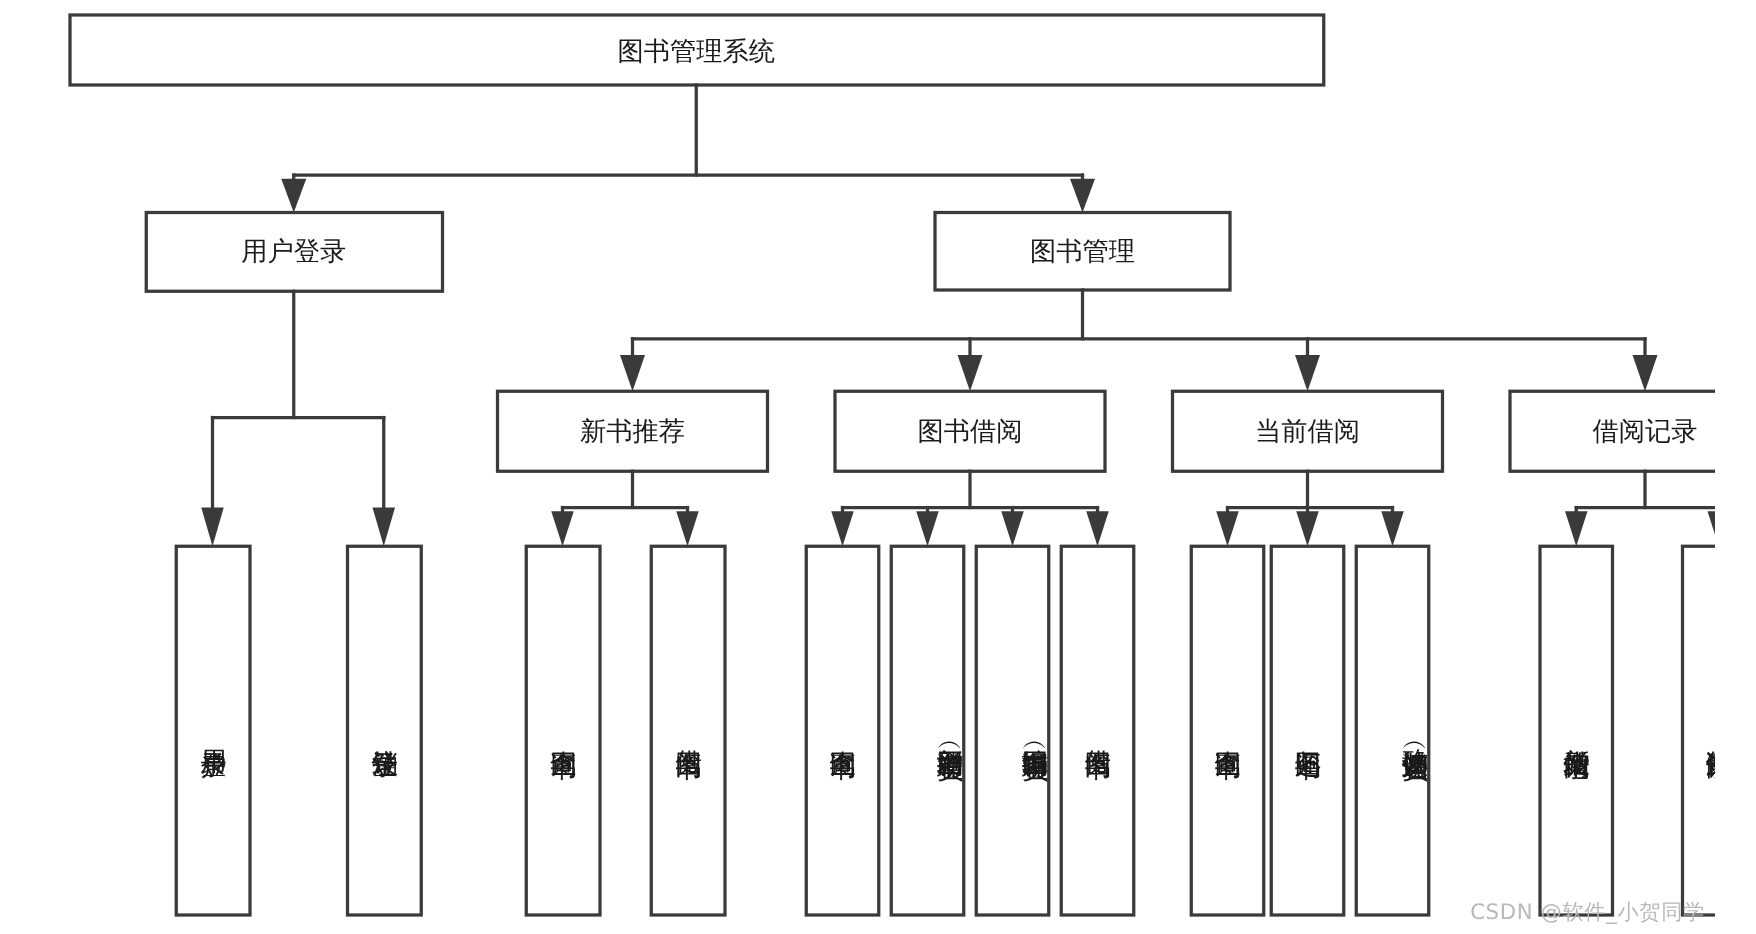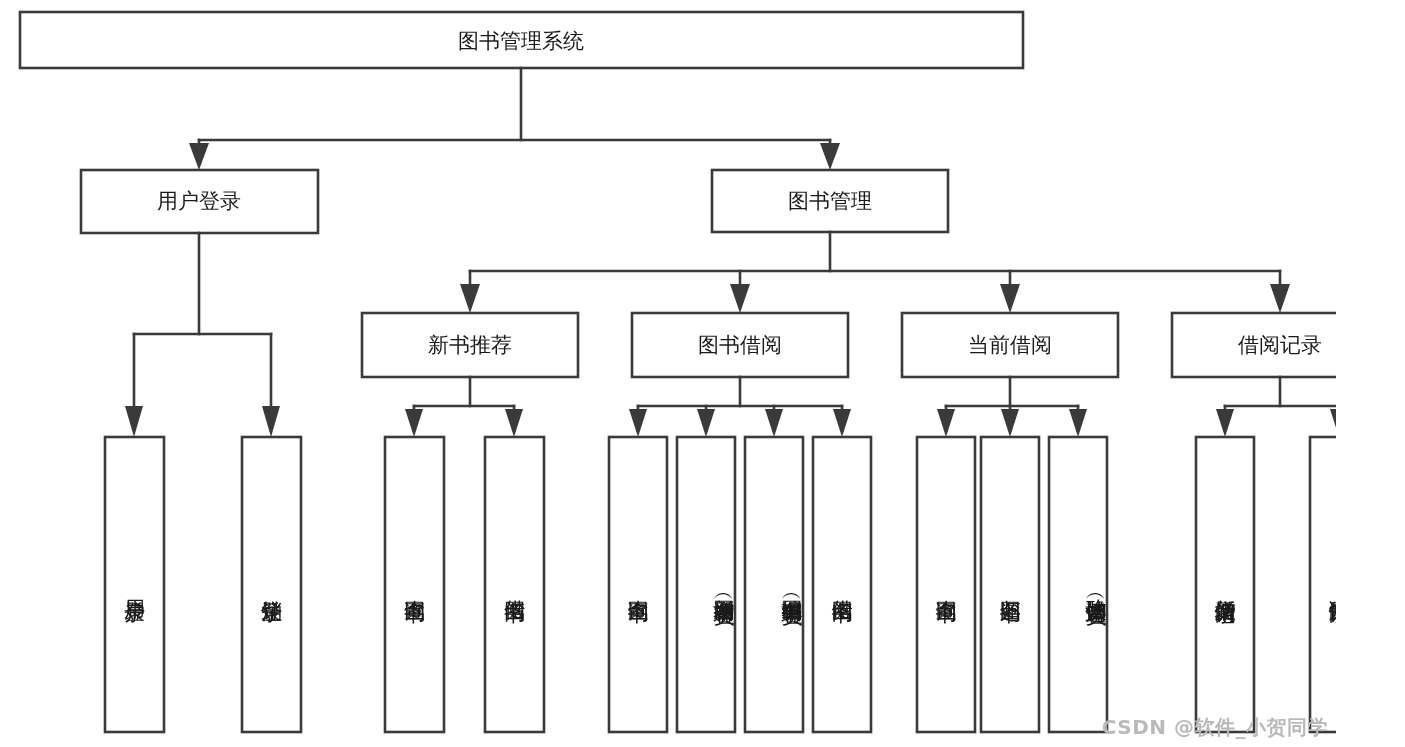--- a/index.html
+++ b/index.html
@@ -7,20 +7,21 @@
     padding: 0;
     background: #ffffff;
   }
   #page {
     position: relative;
     width: 1336px;
     height: 747px;
     background: #ffffff;
     font-family: "DejaVu Sans", "Liberation Sans", sans-serif;
     overflow: hidden;
+    margin-left: 36px;
   }
   svg#diagram {
     position: absolute;
     left: 0;
     top: 0;
     width: 1405px;
     height: 747px;
     display: block;
   }
   .node-box {
@@ -62,26 +63,25 @@
     pointer-events: none;
   }
   .vert-center {
     justify-content: center;
   }
   .watermark {
     position: absolute;
     right: 8px;
     bottom: 6px;
     font-family: "DejaVu Sans", "Liberation Sans", sans-serif;
-    font-size: 20px;
+    font-size: 17px;
     color: #b9b9b9;
     letter-spacing: 0.5px;
     pointer-events: none;
     user-select: none;
-    font-weight: bold;
   }
 </style>
 </head>
 <body>
 
 <div id="page">
 
   <svg id="diagram" viewBox="0 0 1405 747">
 
     <rect class="node-box" x="20" y="12" width="1003" height="56"></rect>

